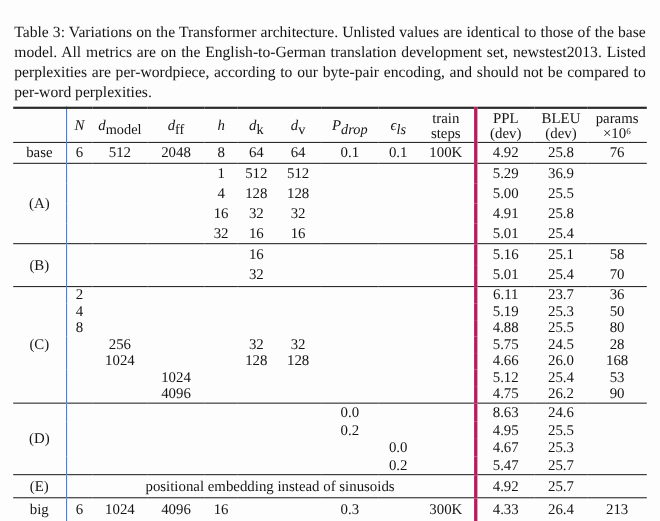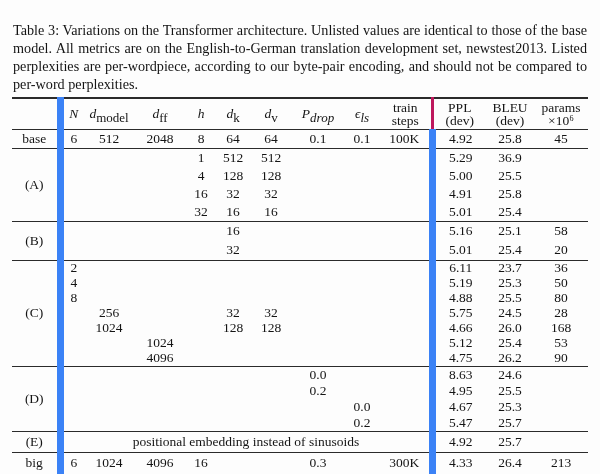--- a/index.html
+++ b/index.html
@@ -47,21 +47,21 @@
     overflow: visible;
     line-height: 1.05;
   }
   thead th { height: 30px; font-weight: normal; }
   .two-line div { line-height: 13px; }
   .mi { font-style: italic; }
   sub.sb { font-size: 13px; line-height: 0; }
   sub.sb.it { font-style: italic; }
 
   
-  .vr-r { border-right: 7px solid #3b82f6; }
+  .vr-r { border-right: 1px solid #3b82f6; }
   .vr-l { border-left: 3px solid #be185d; }
 
   
   tbody tr.sec-first td { border-top: 1px solid #2b2b2b; }
   thead { border-bottom: 1px solid #2b2b2b; }
 
   
   tbody.s-base td { height: 18px; }
   tbody.s-A td { height: 18px; }
   tbody.s-B td { height: 19px; }
@@ -144,21 +144,21 @@
             <td>512</td>
             <td>2048</td>
             <td>8</td>
             <td>64</td>
             <td>64</td>
             <td>0.1</td>
             <td>0.1</td>
             <td class="vr-r">100K</td>
             <td class="vr-l">4.92</td>
             <td>25.8</td>
-            <td>45</td>
+            <td>76</td>
           </tr>
         </tbody>
         <tbody class="s-A">
           <tr class="sec-first">
             <td class="row-label vr-r" rowspan="4">(A)</td>
             <td></td>
             <td></td>
             <td></td>
             <td>1</td>
             <td>512</td>
@@ -234,21 +234,21 @@
             <td></td>
             <td></td>
             <td></td>
             <td>32</td>
             <td></td>
             <td></td>
             <td></td>
             <td class="vr-r"></td>
             <td class="vr-l">5.01</td>
             <td>25.4</td>
-            <td>20</td>
+            <td>70</td>
           </tr>
         </tbody>
         <tbody class="s-C">
           <tr class="sec-first">
             <td class="row-label vr-r" rowspan="7">(C)</td>
             <td>2</td>
             <td></td>
             <td></td>
             <td></td>
             <td></td>

